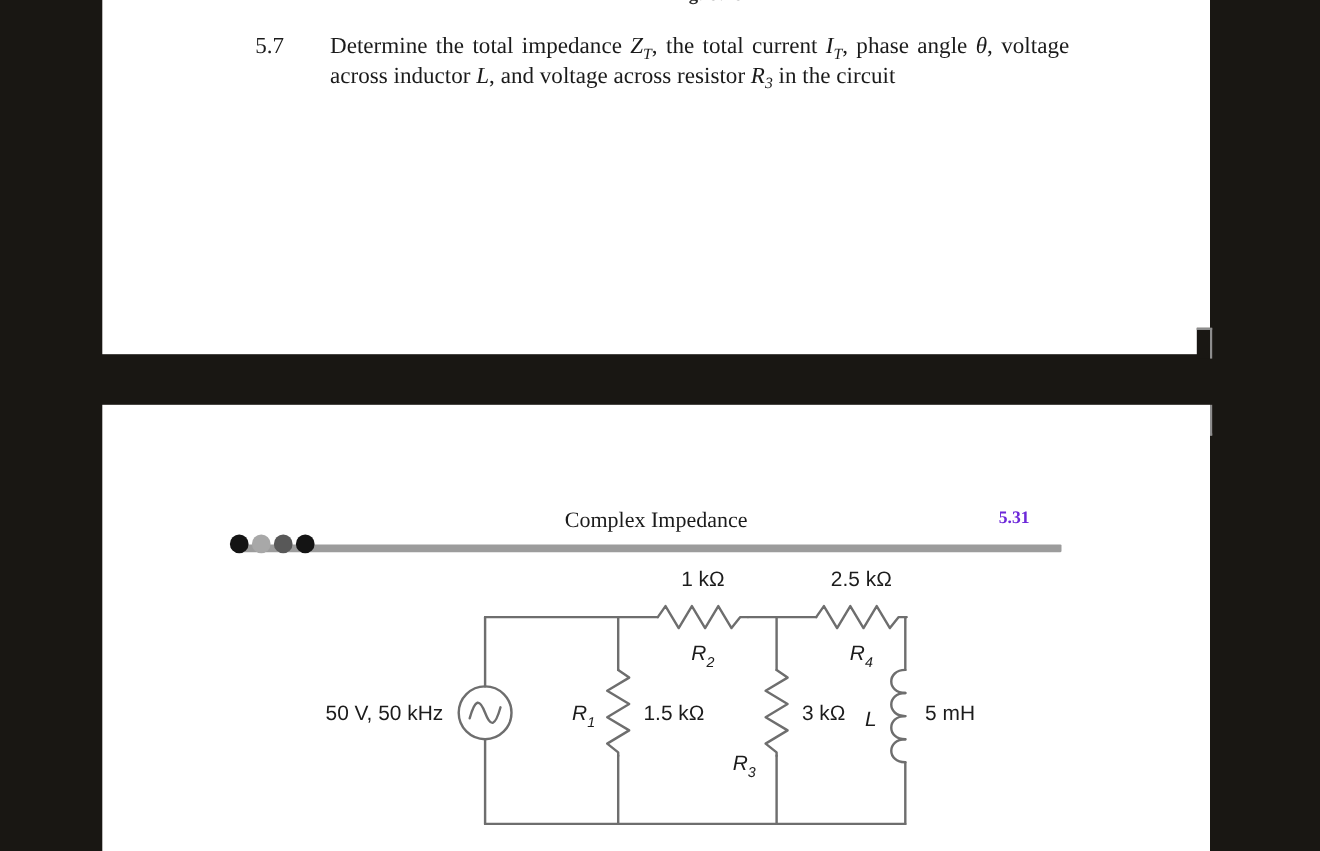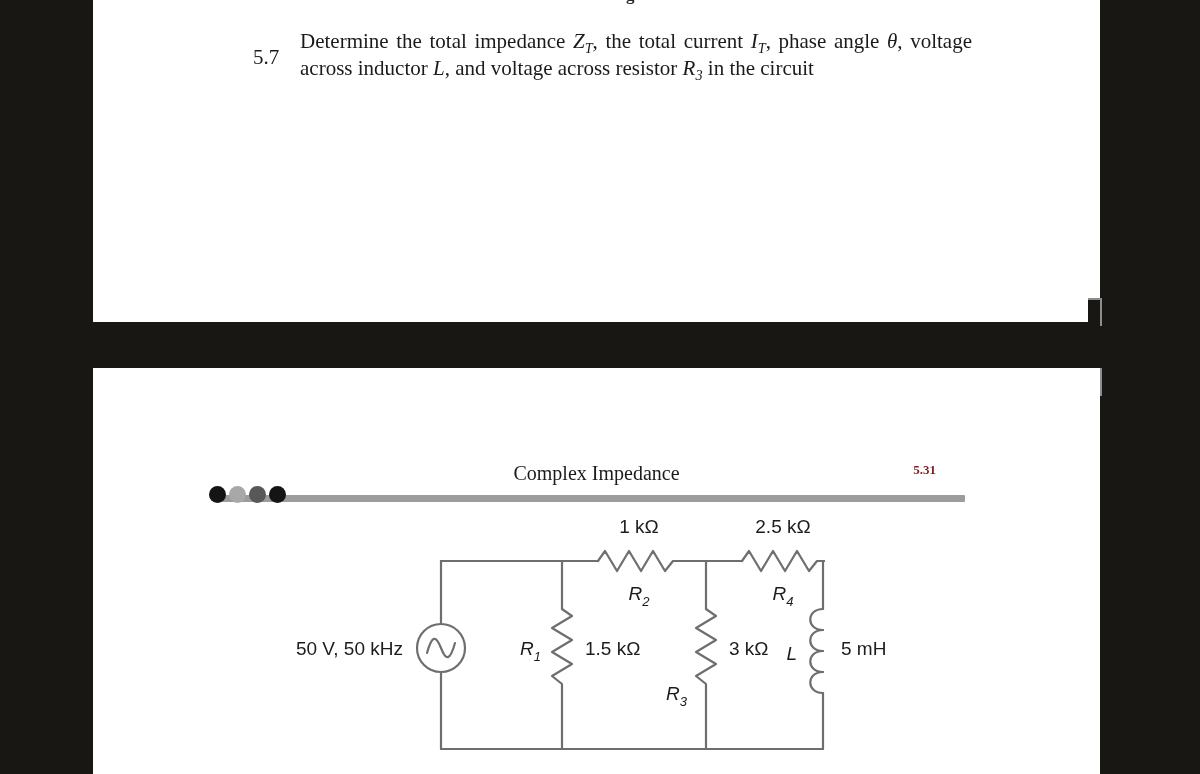--- a/index.html
+++ b/index.html
@@ -45,26 +45,25 @@
     position: absolute;
     left: 139px;
     top: 32px;
     width: 740px;
     font-size: 21px;
     line-height: 1.27;
     color: #1b1b1b;
   }
   .problem-number {
     position: absolute;
-    left: 12px;
+    left: 0;
     top: 0;
     width: 44px;
-    text-align: center;
+    text-align: left;
     font-size: 21px;
-    margin-top: 16px;
   }
   .problem-body {
     margin-left: 68px;
     text-align: justify;
     text-justify: inter-word;
   }
   .problem-body .lastline { text-align: left; }
   var, .mvar {
     font-style: italic;
     font-family: "Liberation Serif", serif;
@@ -99,23 +98,23 @@
     top: 0;
     width: 1007px;
     text-align: center;
     font-size: 20px;
     color: #1b1b1b;
   }
   .runhead-folio {
     position: absolute;
     right: 37px;
     top: 0;
-    font-size: 13px;
+    font-size: 16px;
     font-weight: bold;
-    color: #7f1d1d;
+    color: #6d28d9;
   }
   .runhead-rule {
     position: absolute;
     left: 120px;
     top: 33px;
     width: 752px;
     height: 7px;
     background: #9c9c9c;
     border-radius: 1px;
   }

